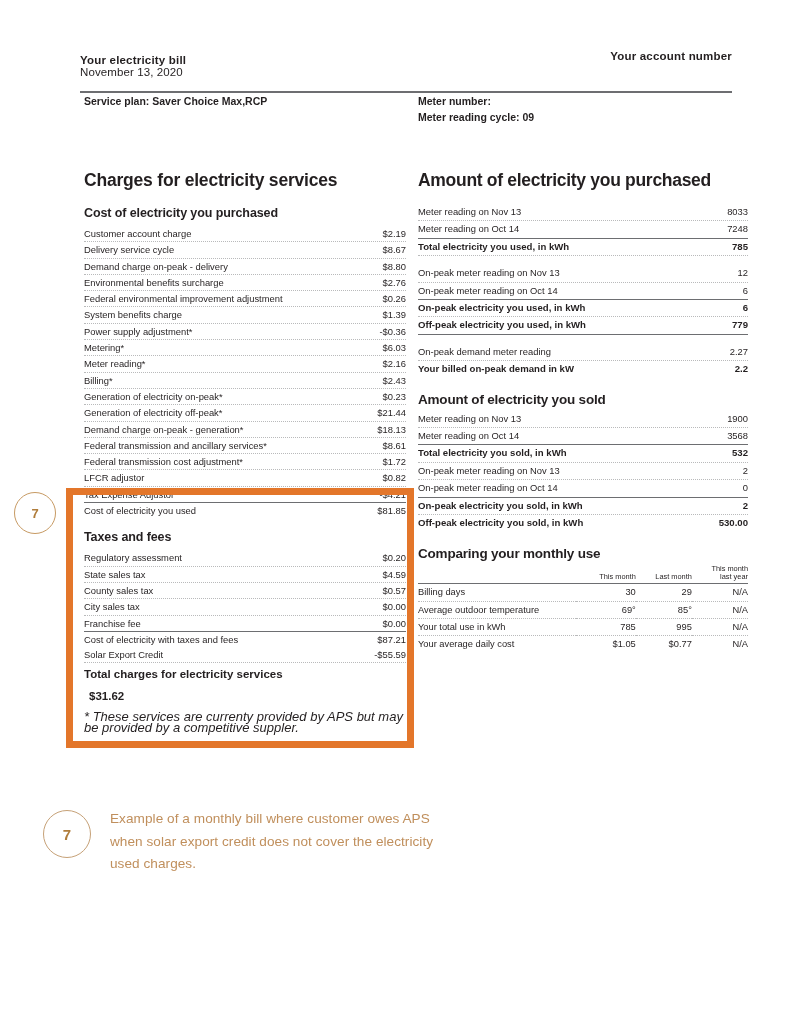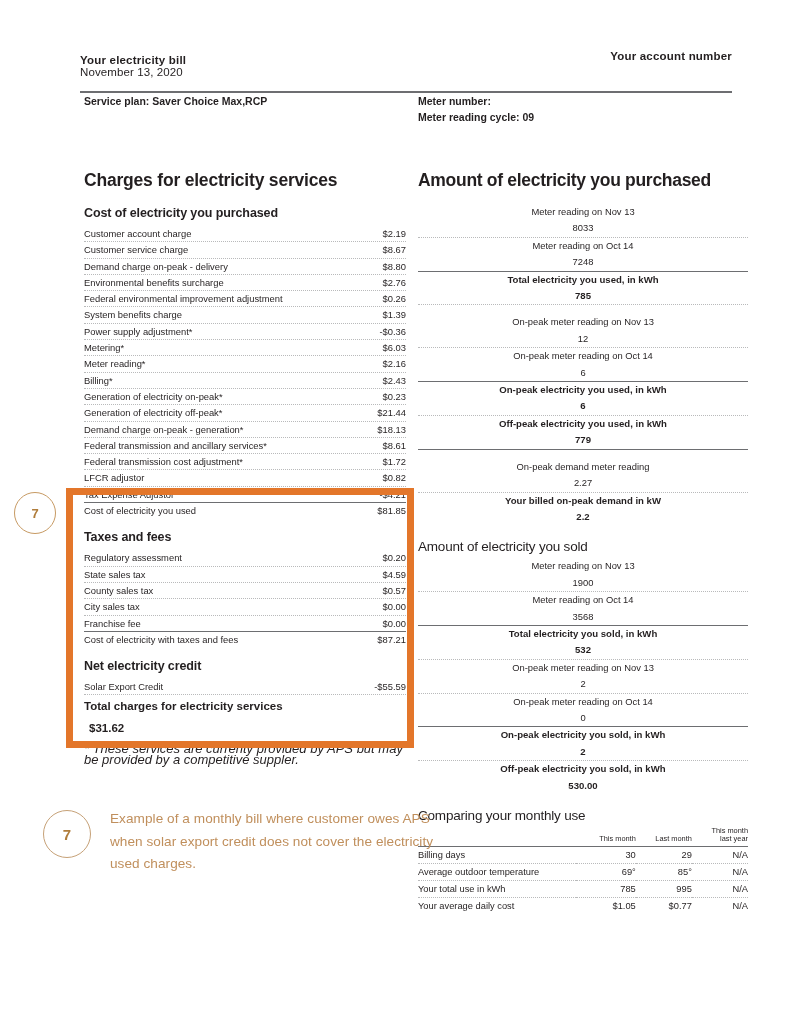--- a/index.html
+++ b/index.html
@@ -129,36 +129,35 @@
     font-size: 13px;
     font-style: italic;
     line-height: 11px;
     color: #231f20;
   }
 
   
   .rr {
     display: flex;
     justify-content: space-between;
-    align-items: center;
+    align-items: flex-start;
     font-size: 9.4px;
     line-height: 16.4px;
     border-bottom: 1px dotted #b9babb;
     white-space: nowrap;
-    flex-direction: column;
   }
   .rr.solid { border-bottom: 1px solid #6d6e71; }
   .rr.none  { border-bottom: none; }
   .rr.bold  { font-weight: bold; font-size: 9.6px; }
   .rr.spacer { height: 9px; border: none; }
 
   h2.rsec {
     margin: 14px 0 4px 0;
     font-size: 13.5px;
-    font-weight: normal;
+    font-weight: bold;
     letter-spacing: -.2px;
   }
   h1.rsec-big {
     margin: 0 0 14px 0;
     font-size: 17.5px;
     font-weight: bold;
     letter-spacing: -.3px;
     line-height: 20px;
   }
 
@@ -274,21 +273,21 @@
   <div class="col" id="col-left">
     <h1 class="sec">Charges for electricity services</h1>
     <h2 class="sub">Cost of electricity you purchased</h2>
 
     <div id="purchased-items">
         <div class="li">
           <span class="lbl">Customer account charge</span>
           <span class="val">$2.19</span>
         </div>
         <div class="li">
-          <span class="lbl">Customer service charge</span>
+          <span class="lbl">Delivery service cycle</span>
           <span class="val">$8.67</span>
         </div>
         <div class="li">
           <span class="lbl">Demand charge on-peak - delivery</span>
           <span class="val">$8.80</span>
         </div>
         <div class="li">
           <span class="lbl">Environmental benefits surcharge</span>
           <span class="val">$2.76</span>
         </div>
@@ -371,21 +370,20 @@
         <div class="li solid">
           <span class="lbl">Franchise fee</span>
           <span class="val">$0.00</span>
         </div>
       </div>
     <div class="li nodot">
       <span class="lbl">Cost of electricity with taxes and fees</span>
       <span class="val">$87.21</span>
     </div>
 
-    <h2 class="sub gap">Net electricity credit</h2>
     <div id="credit-items">
         <div class="li">
           <span class="lbl">Solar Export Credit</span>
           <span class="val">-$55.59</span>
         </div>
       </div>
 
     <div class="li total">
       <span class="lbl">Total charges for electricity services</span>
       <span class="val">$31.62</span>

